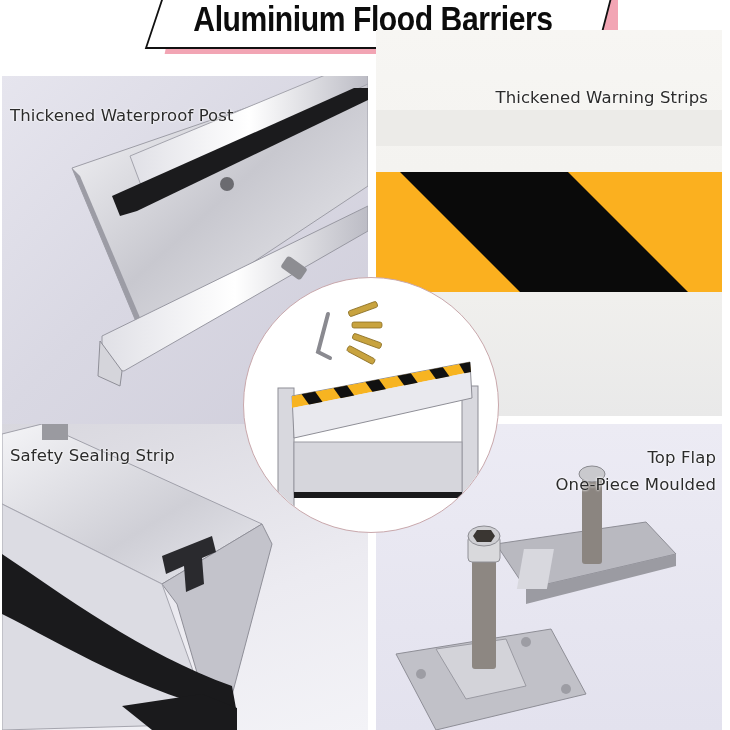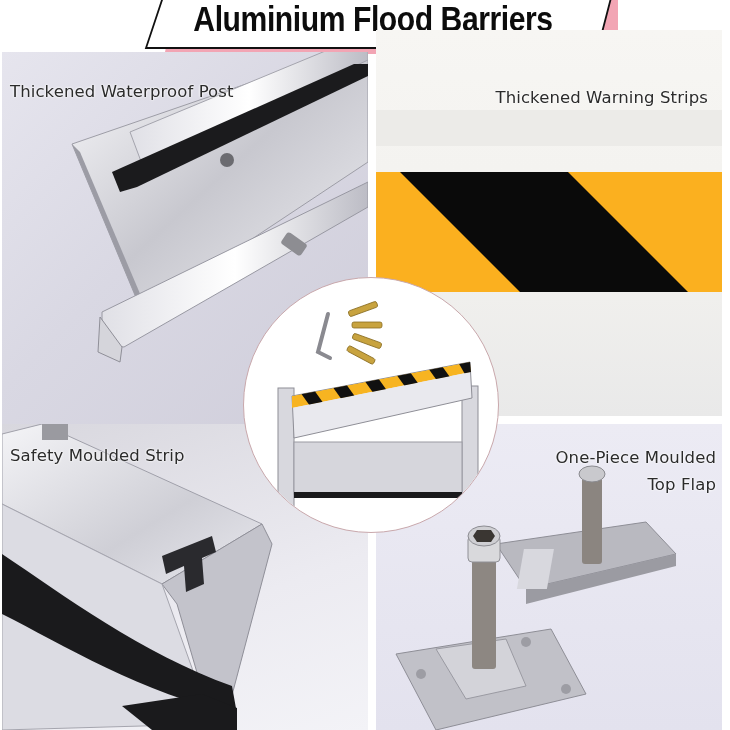--- a/index.html
+++ b/index.html
@@ -2,21 +2,21 @@
 <html><head>
 <meta charset="utf-8">
 <style>
   html, body { margin: 0; padding: 0; }
   body {
     width: 730px; height: 730px; overflow: hidden; position: relative;
     background: #ffffff;
     font-family: "DejaVu Sans", "Liberation Sans", sans-serif;
   }
   .panel { position: absolute; overflow: hidden; }
-  #p-tl { left: 2px; top: 52px; width: 366px; height: 380px;
+  #p-tl { left: 2px; top: 76px; width: 366px; height: 380px;
     background: linear-gradient(135deg, #e6e5ee 0%, #d9d8e3 45%, #cfcdda 100%); }
   #p-tr { left: 376px; top: 30px; width: 346px; height: 386px;
     background: linear-gradient(180deg, #f7f6f3 0%, #f2f1ee 60%, #e9e9e9 100%); }
   #p-bl { left: 2px; top: 424px; width: 366px; height: 306px;
     background: linear-gradient(160deg, #d8d7de 0%, #ecebf1 60%, #f3f3f7 100%); }
   #p-br { left: 376px; top: 424px; width: 346px; height: 306px;
     background: linear-gradient(180deg, #ecebf4 0%, #e3e2ee 100%); }
 
   .caption {
     position: absolute; color: #2b2b2b; font-size: 16.5px; letter-spacing: 0.1px;
@@ -107,21 +107,21 @@
     <polygon points="160,160 260,100 270,120 225,290 210,300 175,180" fill="#c3c3cb" stroke="#8f8f98"></polygon>
     <polygon points="160,132 210,112 214,128 200,134 202,160 184,168 182,142 164,150" fill="#2a2a2e"></polygon>
 
     <polygon points="0,80 160,160 210,300 0,306" fill="#dcdce3" stroke="#a5a5ae"></polygon>
 
     <path d="M0,130 C60,170 140,230 230,262 L235,290 C140,270 60,220 0,190 Z" fill="#1a1a1c"></path>
     <polygon points="120,282 200,270 235,284 235,306 150,306" fill="#1a1a1c"></polygon>
 
     <rect x="40" y="-6" width="26" height="22" fill="#9a9aa0"></rect>
   </svg>
-  <div class="caption" style="left:8px; top:22px;">Safety Moulded Strip</div>
+  <div class="caption" style="left:8px; top:22px;">Safety Sealing Strip</div>
 </div>
 
 <div class="panel" id="p-br">
   <svg width="346" height="306" viewBox="0 0 346 306">
 
     <polygon points="120,120 270,98 300,130 150,165" fill="#b9b9c0" stroke="#8e8e96"></polygon>
     <polygon points="150,165 300,130 300,142 150,180" fill="#9b9ba2"></polygon>
     <rect x="170" y="125" width="30" height="40" fill="#d8d8de" transform="skewX(-10)"></rect>
 
     <rect x="206" y="50" width="20" height="90" rx="3" fill="#8b8580"></rect>
@@ -132,22 +132,22 @@
     <circle cx="45" cy="250" r="5" fill="#9d9da4"></circle>
       <circle cx="150" cy="218" r="5" fill="#9d9da4"></circle>
     <circle cx="190" cy="265" r="5" fill="#9d9da4"></circle>
 
     <rect x="96" y="130" width="24" height="115" rx="3" fill="#8d8782"></rect>
     <rect x="92" y="112" width="32" height="26" rx="4" fill="#d9d9dc" stroke="#909096"></rect>
     <ellipse cx="108" cy="112" rx="16" ry="10" fill="#cfcfd3" stroke="#8c8c92"></ellipse>
     <polygon points="101,106 115,106 119,112 115,118 101,118 97,112" fill="#3a3632"></polygon>
   </svg>
   <div class="caption right" style="right:6px; top:20px; line-height:27px;">
+    <div>Top Flap</div>
     <div>One-Piece Moulded</div>
-    <div>Top Flap</div>
   </div>
 </div>
 
 <div id="center-circle">
   <svg width="256" height="256" viewBox="0 0 256 256">
 
     <path d="M84,36 L74,74 L86,80" fill="none" stroke="#8a8a90" stroke-width="4" stroke-linecap="round"></path>
 
     <g fill="#c8a33f" stroke="#8a6d22" stroke-width="0.8">
       <rect x="104" y="28" width="30" height="6" rx="2" transform="rotate(-20 119 31)"></rect>

